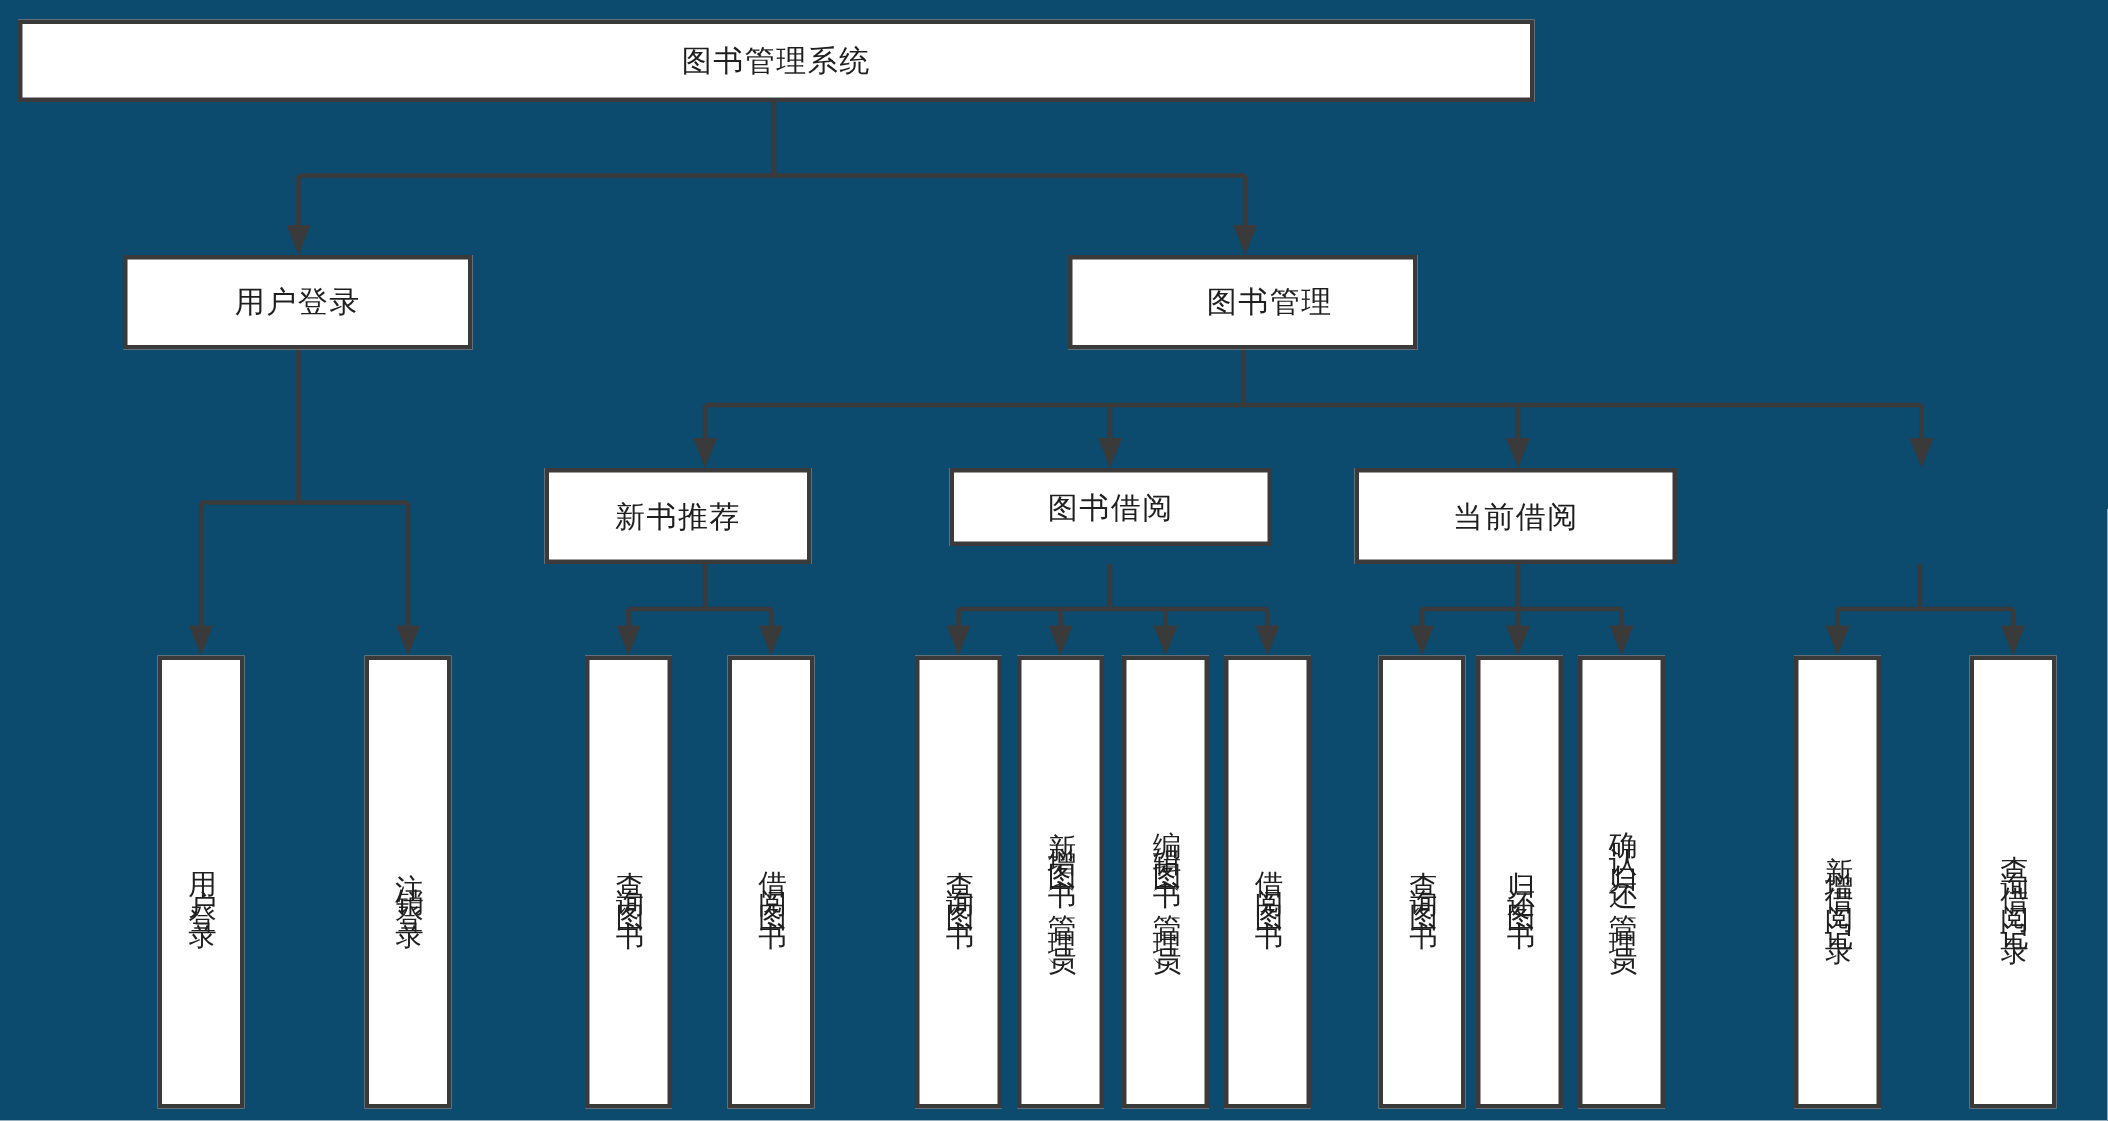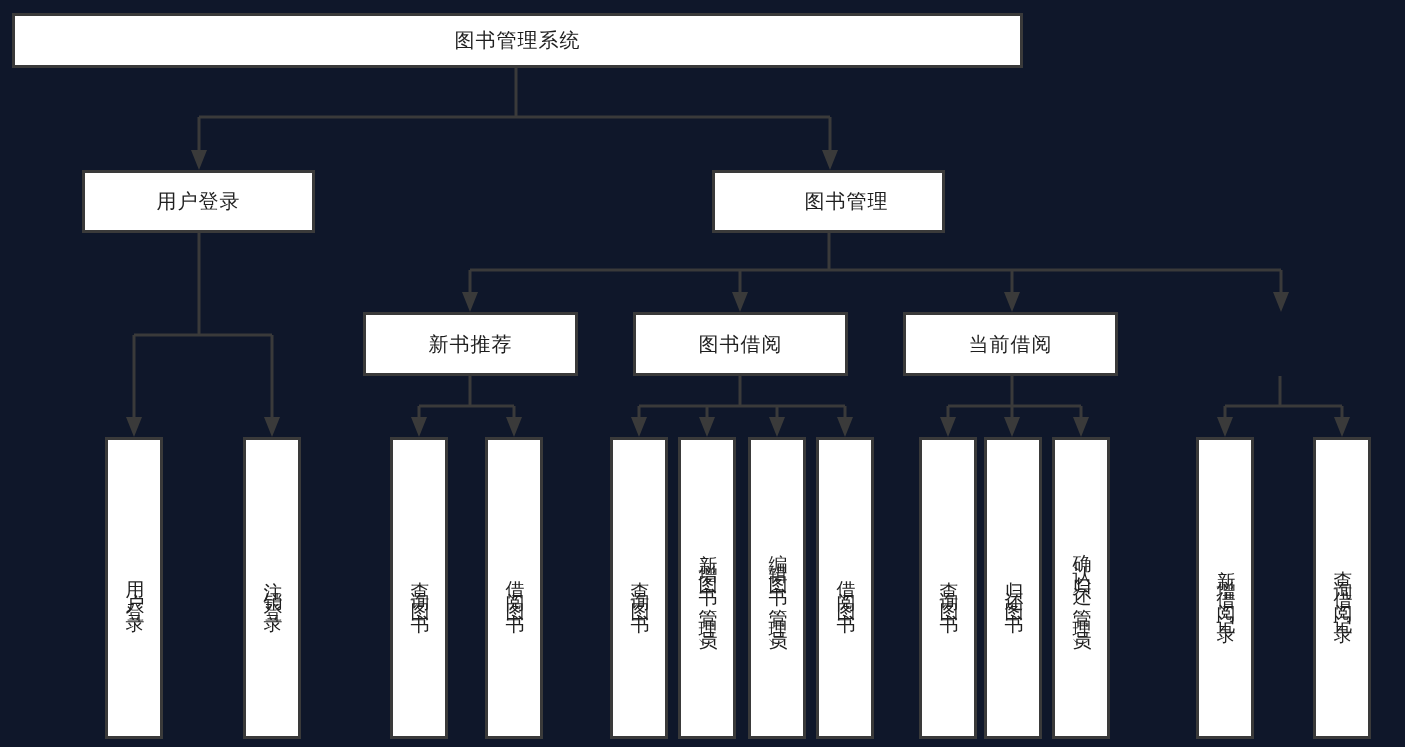--- a/index.html
+++ b/index.html
@@ -1,20 +1,20 @@
 <!DOCTYPE html>
 <html><head>
 <meta charset="utf-8">
 <style>
   html,body{margin:0;padding:0;background:#ffffff;}
   .canvas{
     position:relative;
     width:1405px;height:747px;
-    background:#0f172a;
-    font-family:Liberation Mono, monospace;
+    background:#0c4a6e;
+    font-family:Liberation Serif, serif;
     overflow:hidden;
   }
   .connectors{position:absolute;left:0;top:0;}
   .box{
     position:absolute;
     box-sizing:border-box;
     border:3px solid #3a3a3a;
     background:#ffffff;
     display:flex;
     align-items:center;
@@ -77,22 +77,22 @@
       <path d="M1225,437 L1217,417 L1233,417 Z"></path>
       <path d="M1342,437 L1334,417 L1350,417 Z"></path>
     </g>
   </svg>
 
   <div class="box" style="left:12px;top:13px;width:1011px;height:55px;">图书管理系统</div>
 
   <div class="box" style="left:82px;top:170px;width:233px;height:63px;">用户登录</div>
   <div class="box" style="left:712px;top:170px;width:233px;height:63px;padding-left:36px;">图书管理</div>
 
-  <div class="box" style="left:363px;top:312px;width:215px;height:64px;">新书推荐</div>
-  <div class="box" style="left:633px;top:312px;width:215px;height:64px;">图书借阅</div>
+  <div class="box" style="left:363px;top:312px;width:178px;height:64px;">新书推荐</div>
+  <div class="box" style="left:633px;top:312px;width:215px;height:52px;">图书借阅</div>
   <div class="box" style="left:903px;top:312px;width:215px;height:64px;">当前借阅</div>
 
   <div class="box vbox" style="left:105px;top:437px;width:58px;height:302px;">用户登录</div>
   <div class="box vbox" style="left:243px;top:437px;width:58px;height:302px;">注销登录</div>
 
   <div class="box vbox" style="left:390px;top:437px;width:58px;height:302px;">查询图书</div>
   <div class="box vbox" style="left:485px;top:437px;width:58px;height:302px;">借阅图书</div>
 
   <div class="box vbox" style="left:610px;top:437px;width:58px;height:302px;">查询图书</div>
   <div class="box vbox" style="left:678px;top:437px;width:58px;height:302px;">新增图书（管理员）</div>

